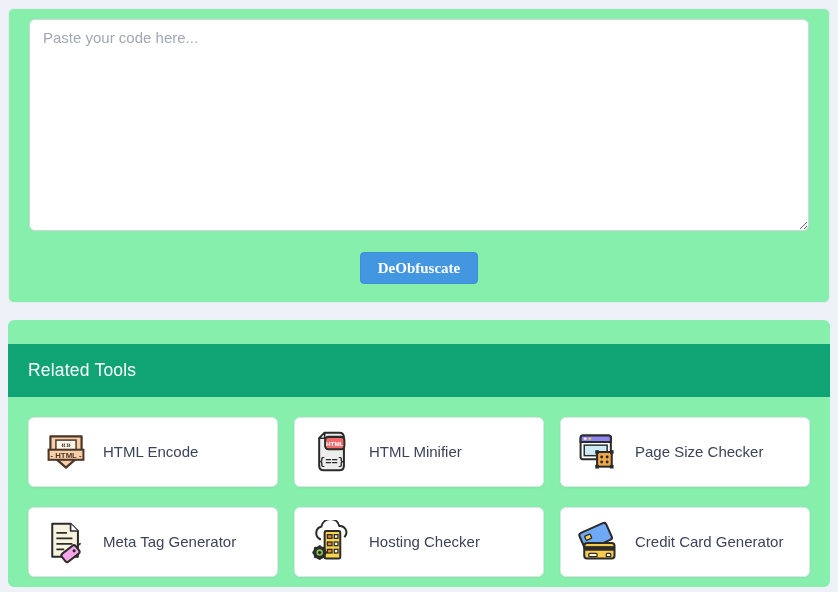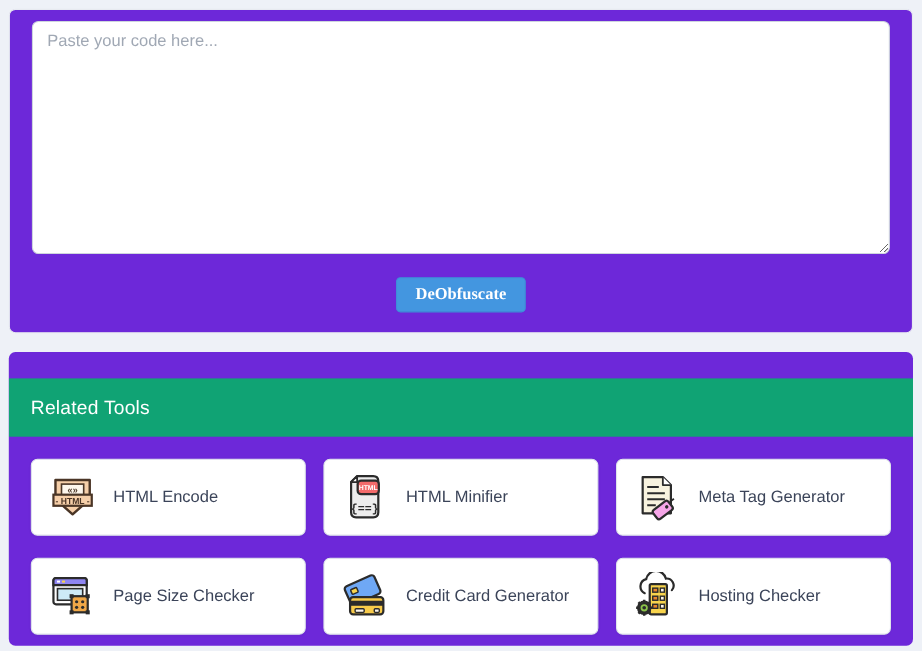--- a/index.html
+++ b/index.html
@@ -6,21 +6,21 @@
   html, body {
     width: 838px; height: 592px;
     background: #eef1f7;
     font-family: "Liberation Sans", sans-serif;
     overflow: hidden;
   }
   .page { width: 838px; height: 592px; position: relative; }
 
   
   .card {
-    background: #6d28d9;
+    background: #86efac;
     border: 1px solid #e7eaf0;
     border-radius: 6px;
   }
   .top-card {
     position: absolute;
     left: 8px; top: 8px;
     width: 822px; height: 295px;
     padding: 10px 20px 18px;
   }
   .code-textarea {
@@ -148,39 +148,20 @@
         <span class="tool-icon">
           <svg viewBox="0 0 48 48">
             <path d="M16 3 H32 Q37 3 37 8 V39 Q37 44 32 44 H15 Q10 44 10 39 V9 Z" fill="#ededed" stroke="#2b2b2b" stroke-width="2.2" stroke-linejoin="round"></path>
             <path d="M16 3 V9 H10 Z" fill="#ffffff" stroke="#2b2b2b" stroke-width="1.8" stroke-linejoin="round"></path>
             <rect x="16.5" y="7.5" width="21" height="13.5" rx="3.5" fill="#f46b6b" stroke="#2b2b2b" stroke-width="2.2"></rect>
             <text x="27" y="17" font-size="6.8" text-anchor="middle" fill="#ffffff" font-weight="bold" font-family="Liberation Sans, sans-serif">HTML</text>
             <text x="23.5" y="38.5" font-size="11.5" text-anchor="middle" fill="#2b2b2b" font-weight="bold" font-family="Liberation Mono, monospace">{==}</text>
           </svg>
         </span>
         <span class="tool-label">HTML Minifier</span>
-      </a>
-
-      <a class="tool-card">
-        <span class="tool-icon">
-          <svg viewBox="0 0 48 48">
-            <path d="M9 4 H29 L37 12 V40 H9 Z" fill="#f8f3df" stroke="#2b2b2b" stroke-width="2.2" stroke-linejoin="round"></path>
-            <path d="M29 4 V12 H37" fill="#ffffff" stroke="#2b2b2b" stroke-width="1.8" stroke-linejoin="round"></path>
-            <line x1="13.5" y1="14" x2="25" y2="14" stroke="#2b2b2b" stroke-width="2"></line>
-            <line x1="13.5" y1="20" x2="31" y2="20" stroke="#2b2b2b" stroke-width="2"></line>
-            <line x1="13.5" y1="26" x2="31" y2="26" stroke="#2b2b2b" stroke-width="2"></line>
-            <line x1="13.5" y1="32" x2="22" y2="32" stroke="#2b2b2b" stroke-width="2"></line>
-            <g transform="rotate(-38 29 36)">
-              <rect x="19" y="31" width="19" height="11" rx="2.5" fill="#f6a6e8" stroke="#2b2b2b" stroke-width="2.2"></rect>
-              <circle cx="33.5" cy="36.5" r="1.7" fill="#2b2b2b"></circle>
-            </g>
-            <line x1="36" y1="28.5" x2="40" y2="25.5" stroke="#2b2b2b" stroke-width="1.8"></line>
-          </svg>
-        </span>
-        <span class="tool-label">Meta Tag Generator</span>
       </a>
 
       <a class="tool-card">
         <span class="tool-icon">
           <svg viewBox="0 0 48 48">
             <rect x="5" y="6" width="33" height="26" rx="2.5" fill="#ffffff" stroke="#2b2b2b" stroke-width="2.2"></rect>
             <path d="M5 13 H38 V8.5 Q38 6 35.5 6 H7.5 Q5 6 5 8.5 Z" fill="#8f86f2" stroke="#2b2b2b" stroke-width="2.2"></path>
             <rect x="8.5" y="8.5" width="3" height="2" fill="#ffffff"></rect>
             <rect x="13.5" y="8.5" width="3" height="2" fill="#f8d44c"></rect>
             <rect x="9" y="16.5" width="25" height="11.5" fill="#cdeaf7" stroke="#2b2b2b" stroke-width="1.6"></rect>
@@ -194,31 +175,34 @@
             <circle cx="28" cy="35" r="1.6" fill="#2b2b2b"></circle>
             <circle cx="34" cy="35" r="1.6" fill="#2b2b2b"></circle>
           </svg>
         </span>
         <span class="tool-label">Page Size Checker</span>
       </a>
 
       <a class="tool-card">
         <span class="tool-icon">
           <svg viewBox="0 0 48 48">
-            <g transform="rotate(-24 21 17)">
-              <rect x="5" y="8" width="32" height="20" rx="3" fill="#6fa8f5" stroke="#2b2b2b" stroke-width="2.2"></rect>
-              <rect x="10" y="13" width="6.5" height="5" rx="1" fill="#f8d44c" stroke="#2b2b2b" stroke-width="1.5"></rect>
+            <path d="M9 4 H29 L37 12 V40 H9 Z" fill="#f8f3df" stroke="#2b2b2b" stroke-width="2.2" stroke-linejoin="round"></path>
+            <path d="M29 4 V12 H37" fill="#ffffff" stroke="#2b2b2b" stroke-width="1.8" stroke-linejoin="round"></path>
+            <line x1="13.5" y1="14" x2="25" y2="14" stroke="#2b2b2b" stroke-width="2"></line>
+            <line x1="13.5" y1="20" x2="31" y2="20" stroke="#2b2b2b" stroke-width="2"></line>
+            <line x1="13.5" y1="26" x2="31" y2="26" stroke="#2b2b2b" stroke-width="2"></line>
+            <line x1="13.5" y1="32" x2="22" y2="32" stroke="#2b2b2b" stroke-width="2"></line>
+            <g transform="rotate(-38 29 36)">
+              <rect x="19" y="31" width="19" height="11" rx="2.5" fill="#f6a6e8" stroke="#2b2b2b" stroke-width="2.2"></rect>
+              <circle cx="33.5" cy="36.5" r="1.7" fill="#2b2b2b"></circle>
             </g>
-            <rect x="9" y="25" width="33" height="17" rx="3" fill="#f8cb4a" stroke="#2b2b2b" stroke-width="2.2"></rect>
-            <rect x="9" y="28.5" width="33" height="5" fill="#2b2b2b"></rect>
-            <rect x="14" y="36.5" width="9" height="3.5" rx="1" fill="#fdf6ec" stroke="#2b2b2b" stroke-width="1.4"></rect>
-            <rect x="33" y="36.5" width="5" height="3.5" rx="1" fill="#fdf6ec" stroke="#2b2b2b" stroke-width="1.4"></rect>
-          </svg>
-        </span>
-        <span class="tool-label">Credit Card Generator</span>
+            <line x1="36" y1="28.5" x2="40" y2="25.5" stroke="#2b2b2b" stroke-width="1.8"></line>
+          </svg>
+        </span>
+        <span class="tool-label">Meta Tag Generator</span>
       </a>
 
       <a class="tool-card">
         <span class="tool-icon">
           <svg viewBox="0 0 48 48">
             <path d="M11 21 a7.5 7.5 0 0 1 1.5-14 a10 10 0 0 1 19.5 -0.5 a7 7 0 0 1 6 11.5" fill="#ffffff" stroke="#2b2b2b" stroke-width="2.2" stroke-linecap="round"></path>
             <rect x="16" y="12" width="17" height="30" rx="1.5" fill="#f8d44c" stroke="#2b2b2b" stroke-width="2.2"></rect>
             <rect x="19" y="16" width="5" height="4" fill="#e8862e" stroke="#2b2b2b" stroke-width="1.4"></rect>
             <rect x="26.5" y="16" width="4" height="4" fill="#fdf6ec" stroke="#2b2b2b" stroke-width="1.4"></rect>
             <rect x="19" y="24" width="5" height="4" fill="#e8862e" stroke="#2b2b2b" stroke-width="1.4"></rect>
@@ -234,16 +218,32 @@
                 <line x1="16.2" y1="29.8" x2="4.8" y2="41.2"></line>
               </g>
               <circle cx="10.5" cy="35.5" r="4.6" fill="#8bc34a" stroke="#2b2b2b" stroke-width="2"></circle>
               <circle cx="10.5" cy="35.5" r="1.8" fill="#2b2b2b"></circle>
             </g>
           </svg>
         </span>
         <span class="tool-label">Hosting Checker</span>
       </a>
 
+      <a class="tool-card">
+        <span class="tool-icon">
+          <svg viewBox="0 0 48 48">
+            <g transform="rotate(-24 21 17)">
+              <rect x="5" y="8" width="32" height="20" rx="3" fill="#6fa8f5" stroke="#2b2b2b" stroke-width="2.2"></rect>
+              <rect x="10" y="13" width="6.5" height="5" rx="1" fill="#f8d44c" stroke="#2b2b2b" stroke-width="1.5"></rect>
+            </g>
+            <rect x="9" y="25" width="33" height="17" rx="3" fill="#f8cb4a" stroke="#2b2b2b" stroke-width="2.2"></rect>
+            <rect x="9" y="28.5" width="33" height="5" fill="#2b2b2b"></rect>
+            <rect x="14" y="36.5" width="9" height="3.5" rx="1" fill="#fdf6ec" stroke="#2b2b2b" stroke-width="1.4"></rect>
+            <rect x="33" y="36.5" width="5" height="3.5" rx="1" fill="#fdf6ec" stroke="#2b2b2b" stroke-width="1.4"></rect>
+          </svg>
+        </span>
+        <span class="tool-label">Credit Card Generator</span>
+      </a>
+
     </div>
   </section>
 
 </div>
 
 </body></html>

